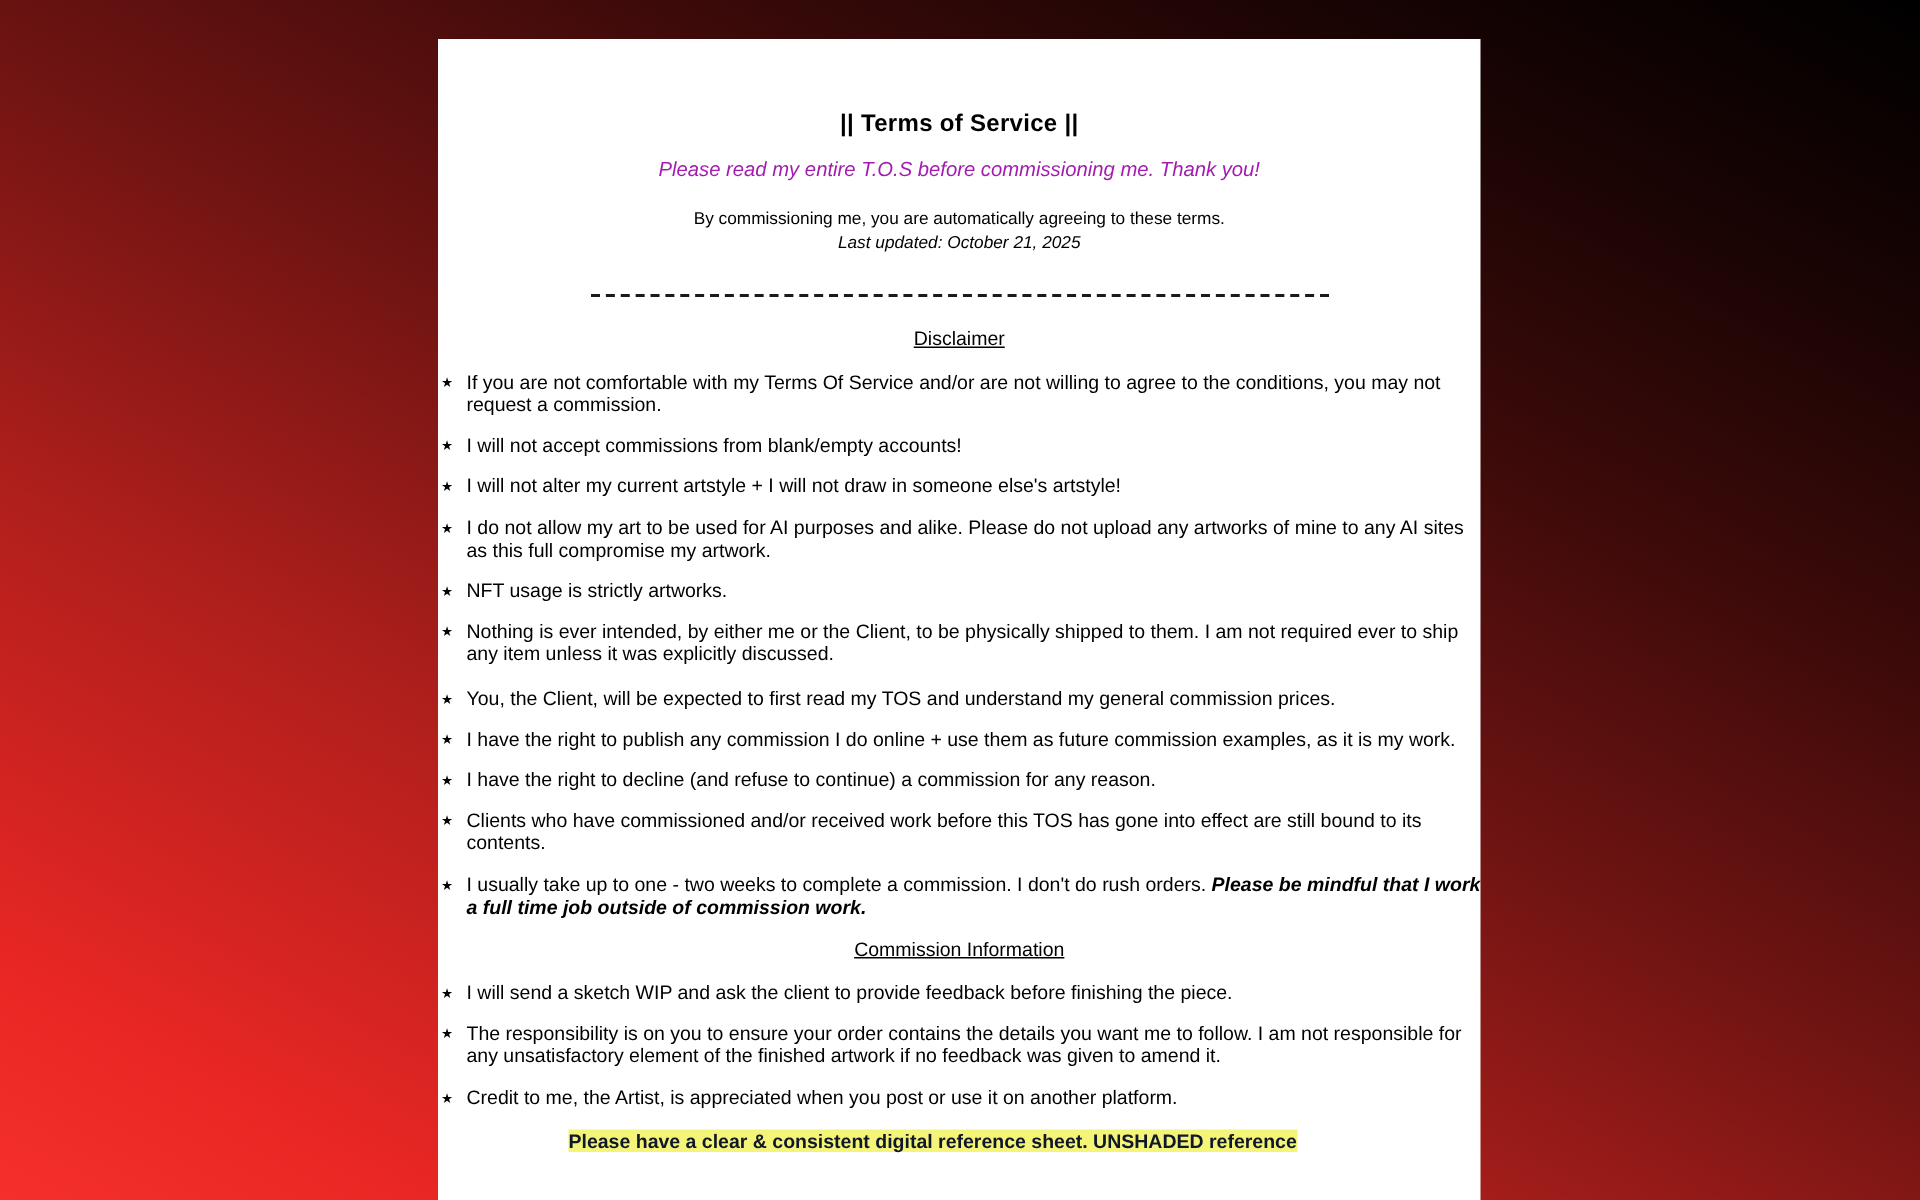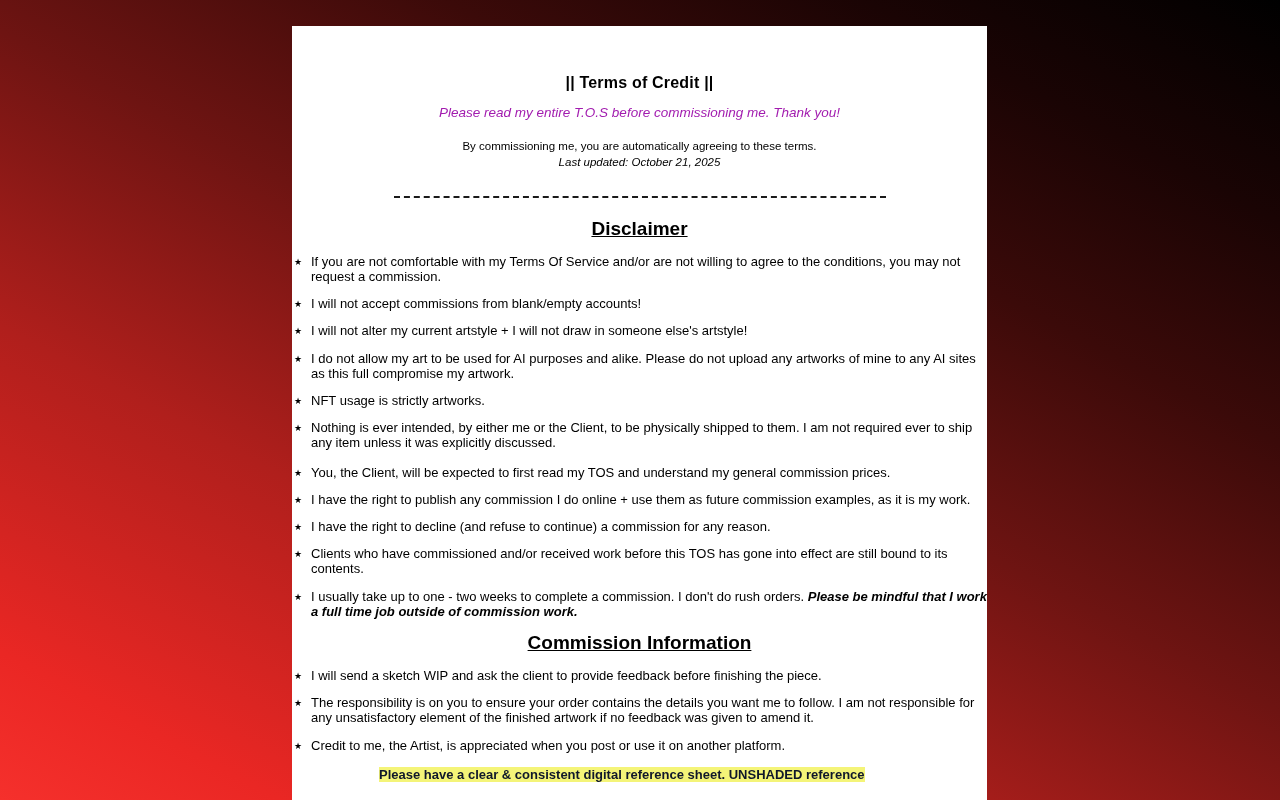--- a/index.html
+++ b/index.html
@@ -71,22 +71,22 @@
     width: 492px;
     height: 0;
     border: none;
     border-top: 2px dashed #1a1a1a;
   }
 
   
   .section-heading {
     margin: 0;
     text-align: center;
-    font-size: 19px;
-    font-weight: bold;
+    font-size: 13px;
+    font-weight: normal;
     text-decoration: underline;
     color: #000;
   }
   .sec-disclaimer   { padding-top: 20px; }
   .sec-general      { padding-top: 11px; }
   .sec-commission   { padding-top: 13px; }
 
   ul.bullets {
     margin: 0;
     padding: 0;
@@ -138,21 +138,21 @@
   .highlight-line .hl {
     background: #f4f478;
   }
 </style>
 </head>
 <body>
 
 <div id="page">
   <div class="inner">
 
-    <h1 class="doc-title">|| Terms of Credit ||</h1>
+    <h1 class="doc-title">|| Terms of Service ||</h1>
     <p class="doc-subtitle">Please read my entire T.O.S before commissioning me. Thank you!</p>
     <p class="doc-note">By commissioning me, you are automatically agreeing to these terms.</p>
     <p class="doc-updated">Last updated: October 21, 2025</p>
 
     <hr class="divider">
 
     <h2 class="section-heading sec-disclaimer">Disclaimer</h2>
     <ul class="bullets list-a">
       <li>
         <span class="star">★</span>

